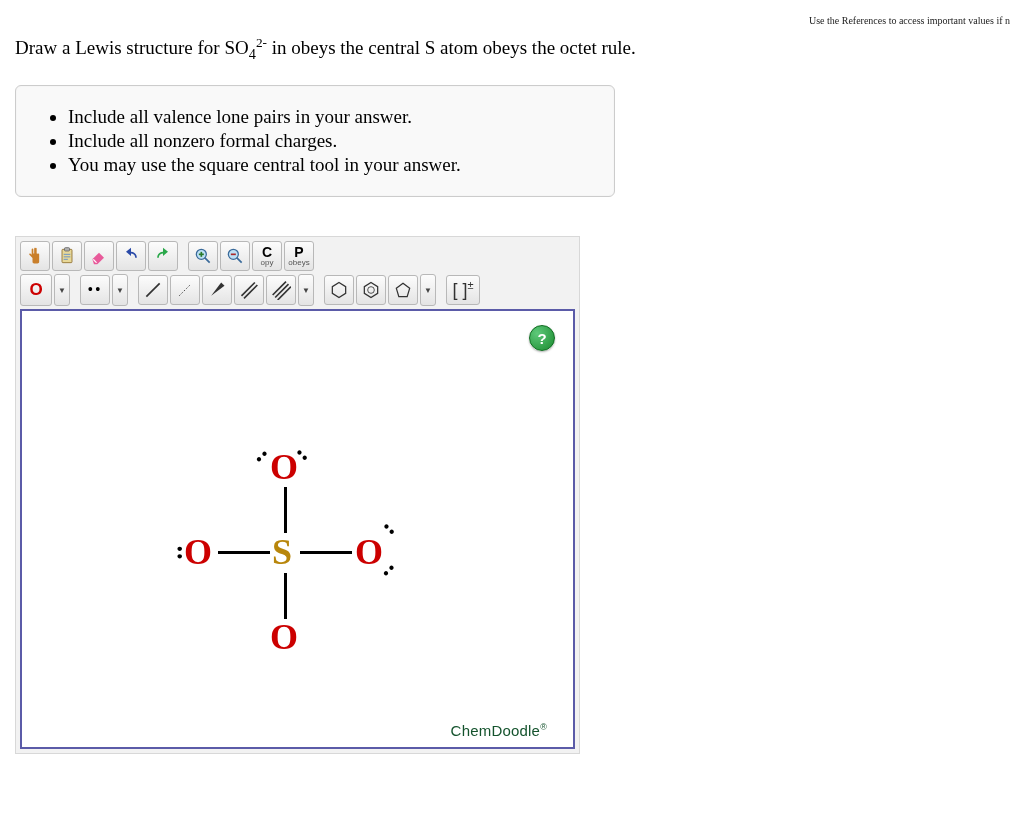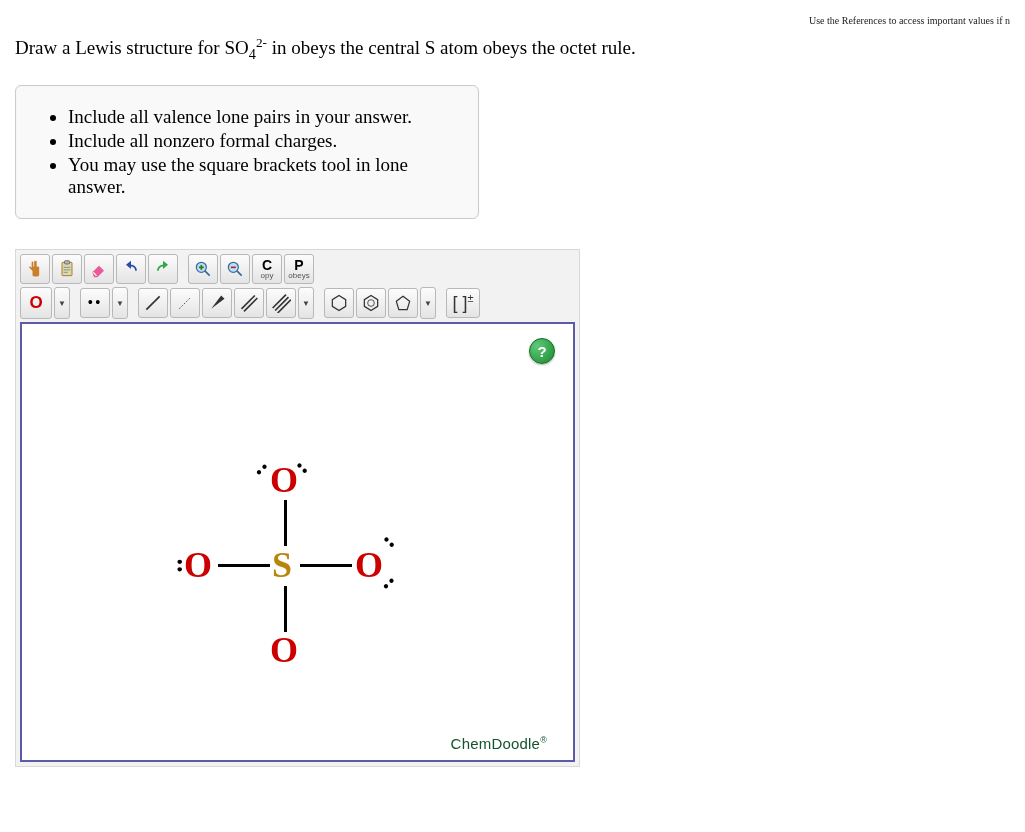--- a/index.html
+++ b/index.html
@@ -27,23 +27,23 @@
   }
   .formula-sub {
     font-size: 0.75em;
     vertical-align: sub;
   }
   .instructions-box {
     border: 1px solid #ccc;
     border-radius: 6px;
     background: #f9f9f9;
     padding: 18px 28px;
-    width: 464px;
+    width: 600px;
     box-sizing: border-box;
-    margin-bottom: 30px;
+    margin-bottom: 39px;
     box-shadow: inset 0 0 2px rgba(0,0,0,0.05);
   }
   .instructions-box ul {
     margin: 0;
     padding-left: 24px;
   }
   .instructions-box li {
     margin: 2px 0;
     font-size: 19px;
   }
@@ -137,21 +137,21 @@
 <div class="header-note">Use the References to access important values if n</div>
 
 <div class="question">
   <span>Draw a Lewis structure for </span><span>SO</span><span class="formula-sub">4</span><span class="formula-sup">2-</span><span> in obeys the central </span><span>S</span><span> atom obeys the octet rule.</span>
 </div>
 
 <div class="instructions-box">
   <ul>
     <li>Include all valence lone pairs in your answer.</li>
     <li>Include all nonzero formal charges.</li>
-    <li>You may use the square brackets tool in lone answer.</li>
+    <li>You may use the square central tool in your answer.</li>
   </ul>
 </div>
 
 <div class="editor-wrap">
 
   <div class="toolbar-row">
     <div class="tool-btn">
       <svg class="icon" viewBox="0 0 24 24">
           <path fill="#c97f2b" d="M12 2c-.6 0-1 .4-1 1v6h-1V4c0-.6-.4-1-1-1s-1 .4-1 1v6.5l-1.3-1.3c-.4-.4-1-.4-1.4 0s-.4 1 0 1.4L9 14.3V19c0 1.1.9 2 2 2h4c1.1 0 2-.9 2-2v-9c0-.6-.4-1-1-1s-1 .4-1 1V9h-1V3c0-.6-.4-1-1-1s-1 .4-1 1v6h0V3c0-.6-.4-1-1-1z"></path>
         </svg>

